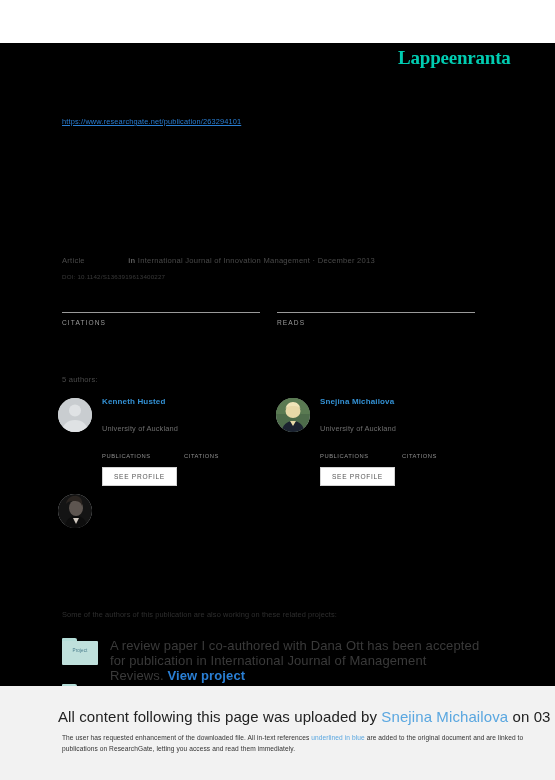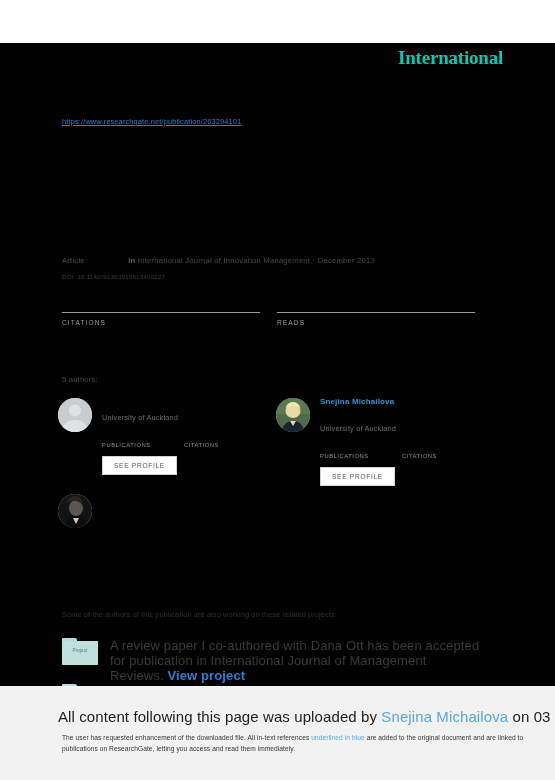--- a/index.html
+++ b/index.html
@@ -272,21 +272,21 @@
   }
   .footer-note .blue { color: #5aa7e0; }
 </style>
 </head>
 <body>
 
 <div class="top-strip"></div>
 
 <div class="page-dark"></div>
 
-<div class="rg-logo">International</div>
+<div class="rg-logo">Lappeenranta</div>
 
 <a class="rg-url" href="#">https://www.researchgate.net/publication/263294101</a>
 
 <div class="hidden-title"></div>
 
 <div class="article-line">
   <span>Article</span>
   <span class="kw">in</span>
   <span>International Journal of Innovation Management · December 2013</span>
 </div>
@@ -307,20 +307,21 @@
 
 <div class="author-card" id="author-0">
   <div class="avatar">
     <svg viewBox="0 0 34 34" xmlns="http://www.w3.org/2000/svg">
       <rect width="34" height="34" fill="#c9cdd0"></rect>
       <circle cx="17" cy="12.5" r="6" fill="#dfe2e4"></circle>
       <path d="M4 34c0-7.5 5.8-12 13-12s13 4.5 13 12z" fill="#dfe2e4"></path>
     </svg>
   </div>
   <div class="author-info">
+    <div class="author-name">Kenneth Husted</div>
     <div class="author-affil">University of Auckland</div>
     <div class="author-stats">
       <div class="author-stat">
         <div class="author-stat-value"></div>
         <div class="author-stat-label">PUBLICATIONS</div>
       </div>
       <div class="author-stat">
         <div class="author-stat-value"></div>
         <div class="author-stat-label">CITATIONS</div>
       </div>

